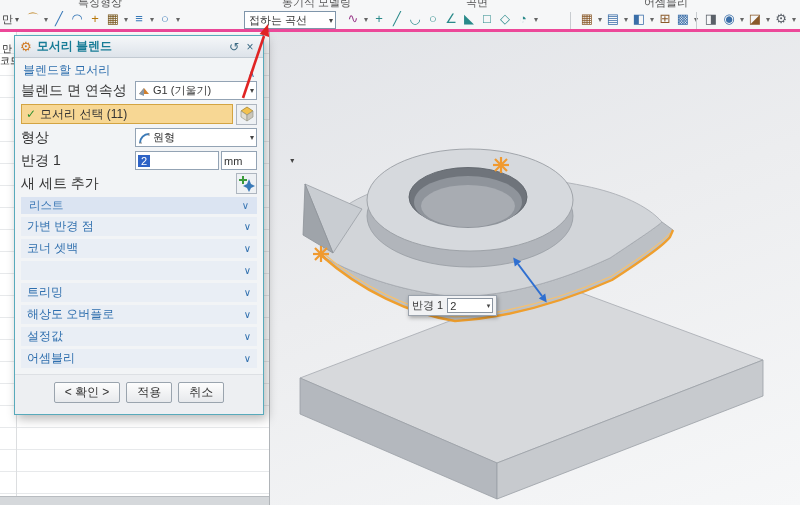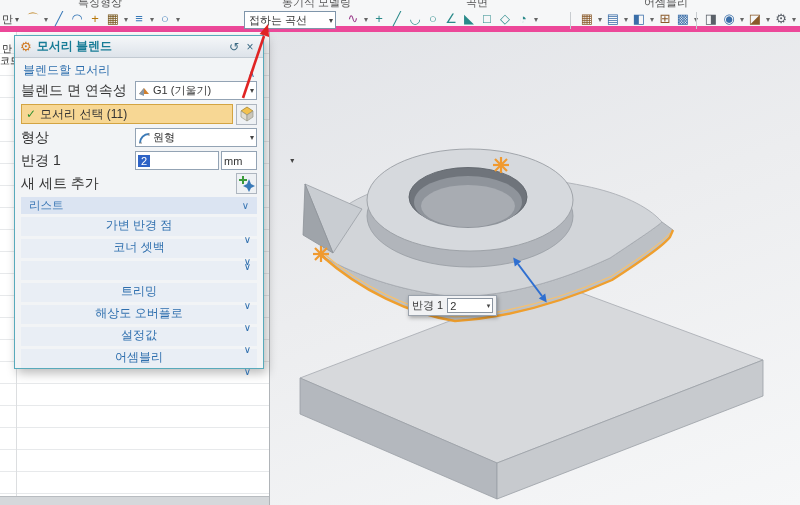--- a/index.html
+++ b/index.html
@@ -1,20 +1,20 @@
 <!DOCTYPE html>
 <html><head>
 <meta charset="utf-8">
 <style>
   * { margin:0; padding:0; box-sizing:border-box; }
   html,body { width:800px; height:505px; overflow:hidden; }
   body { font-family:"Liberation Sans","DejaVu Sans",sans-serif; background:#fff; position:relative; font-size:12px; color:#333; }
 
   
-  .ribbon { position:absolute; left:0; top:0; width:800px; height:32px; background:#f6f7f8; border-bottom:6px solid #ec4899; z-index:5; }
+  .ribbon { position:absolute; left:0; top:0; width:800px; height:32px; background:#f6f7f8; border-bottom:3px solid #ec4899; z-index:5; }
   .rgroup-label { position:absolute; top:0; height:8px; overflow:hidden; color:#555; font-size:11px; }
   .rgroup-label span { display:block; margin-top:-5px; }
   .tbrow { position:absolute; top:10px; display:flex; align-items:center; }
   .tbicon { display:inline-block; width:18px; height:18px; line-height:18px; text-align:center; font-size:13px; cursor:default; }
   .tbcaret { display:inline-block; width:8px; font-size:8px; color:#666; text-align:center; }
   .tbsep { position:absolute; top:12px; width:1px; height:17px; background:#c8ccd0; }
   .combo-toolbar { position:absolute; left:244px; top:11px; width:92px; height:18px; background:#fff; border:1px solid #7f95aa; display:flex; align-items:center; font-size:11px; padding:0 2px 0 4px; }
   .combo-toolbar .cc { margin-left:auto; font-size:8px; color:#444; }
   .left-frag { position:absolute; left:2px; top:12px; font-size:11px; color:#333; display:flex; align-items:center; }
   .left-frag .cc { font-size:8px; color:#555; margin-left:2px; }
@@ -56,21 +56,21 @@
   .sel-row { display:flex; align-items:center; height:24px; padding:0 6px; gap:3px; }
   .sel-bar { flex:1; height:20px; background:#f7d794; border:1px solid #d3a442; display:flex; align-items:center; padding:0 4px; gap:4px; font-size:12px; color:#333; }
   .sel-bar .chk { color:#2f8f2f; font-weight:bold; font-size:12px; }
   .sq-btn { width:21px; height:21px; background:#eef1f4; border:1px solid #aeb6c0; display:flex; align-items:center; justify-content:center; }
   .num-input { margin-left:auto; width:84px; height:19px; background:#fff; border:1px solid #93a3b4; display:flex; align-items:center; padding:0 2px; font-size:11px; }
   .num-input .selval { background:#2e63c6; color:#fff; padding:0 3px; }
   .unit-combo { width:36px; height:19px; background:#fff; border:1px solid #93a3b4; display:flex; align-items:center; font-size:11px; padding:0 2px; margin-left:2px;gap:48px; }
   .unit-combo .cc { margin-left:auto; font-size:8px; color:#444; }
   .list-bar { margin:2px 6px 0; height:17px; background:#dbe4f2; display:flex; align-items:center; padding:0 8px; color:#3a77b5; font-size:11.5px; }
   .list-bar .chev { margin-left:auto; font-size:10px; }
-  .cgrp { margin:3px 6px 0; height:19px; background:#e9eef5; display:flex; align-items:center; padding:0 6px; color:#2f6fae; font-size:12px;flex-direction:column; }
+  .cgrp { margin:3px 6px 0; height:19px; background:#e9eef5; display:flex; align-items:center; padding:0 6px; color:#2f6fae; font-size:12px; }
   .cgrp .chev { margin-left:auto; font-size:10px; }
   .dlg-footer { margin-top:6px; padding:7px 0 11px; display:flex; justify-content:center; gap:6px; background:#edeff2; border-top:1px solid #dde0e4; }
   .btn { height:21px; padding:0 10px; background:linear-gradient(#fdfdfd,#e7e9ec); border:1px solid #9aa4ae; border-radius:2px; font-size:12px; color:#333; display:flex; align-items:center; }
 
   .ann-svg { position:absolute; left:0; top:0; z-index:50; pointer-events:none; }
 </style>
 </head>
 <body>
 
 <div class="ribbon">
@@ -309,20 +309,25 @@
     </div>
     <div class="cgrp">
       <span>설정값</span>
       <span class="chev">∨</span>
     </div>
     <div class="cgrp">
       <span>어셈블리</span>
       <span class="chev">∨</span>
     </div>
 
+    <div class="dlg-footer">
+      <div class="btn">&lt; 확인 &gt;</div>
+      <div class="btn">적용</div>
+      <div class="btn">취소</div>
+    </div>
   </div>
 </div>
 
 <svg class="ann-svg" width="800" height="505">
   <g>
     <line x1="243" y1="98" x2="264" y2="36" stroke="#e02424" stroke-width="2.6"></line>
     <polygon points="268,24 269.1,37 259.6,33.9" fill="#e02424"></polygon>
   </g>
 </svg>
 

